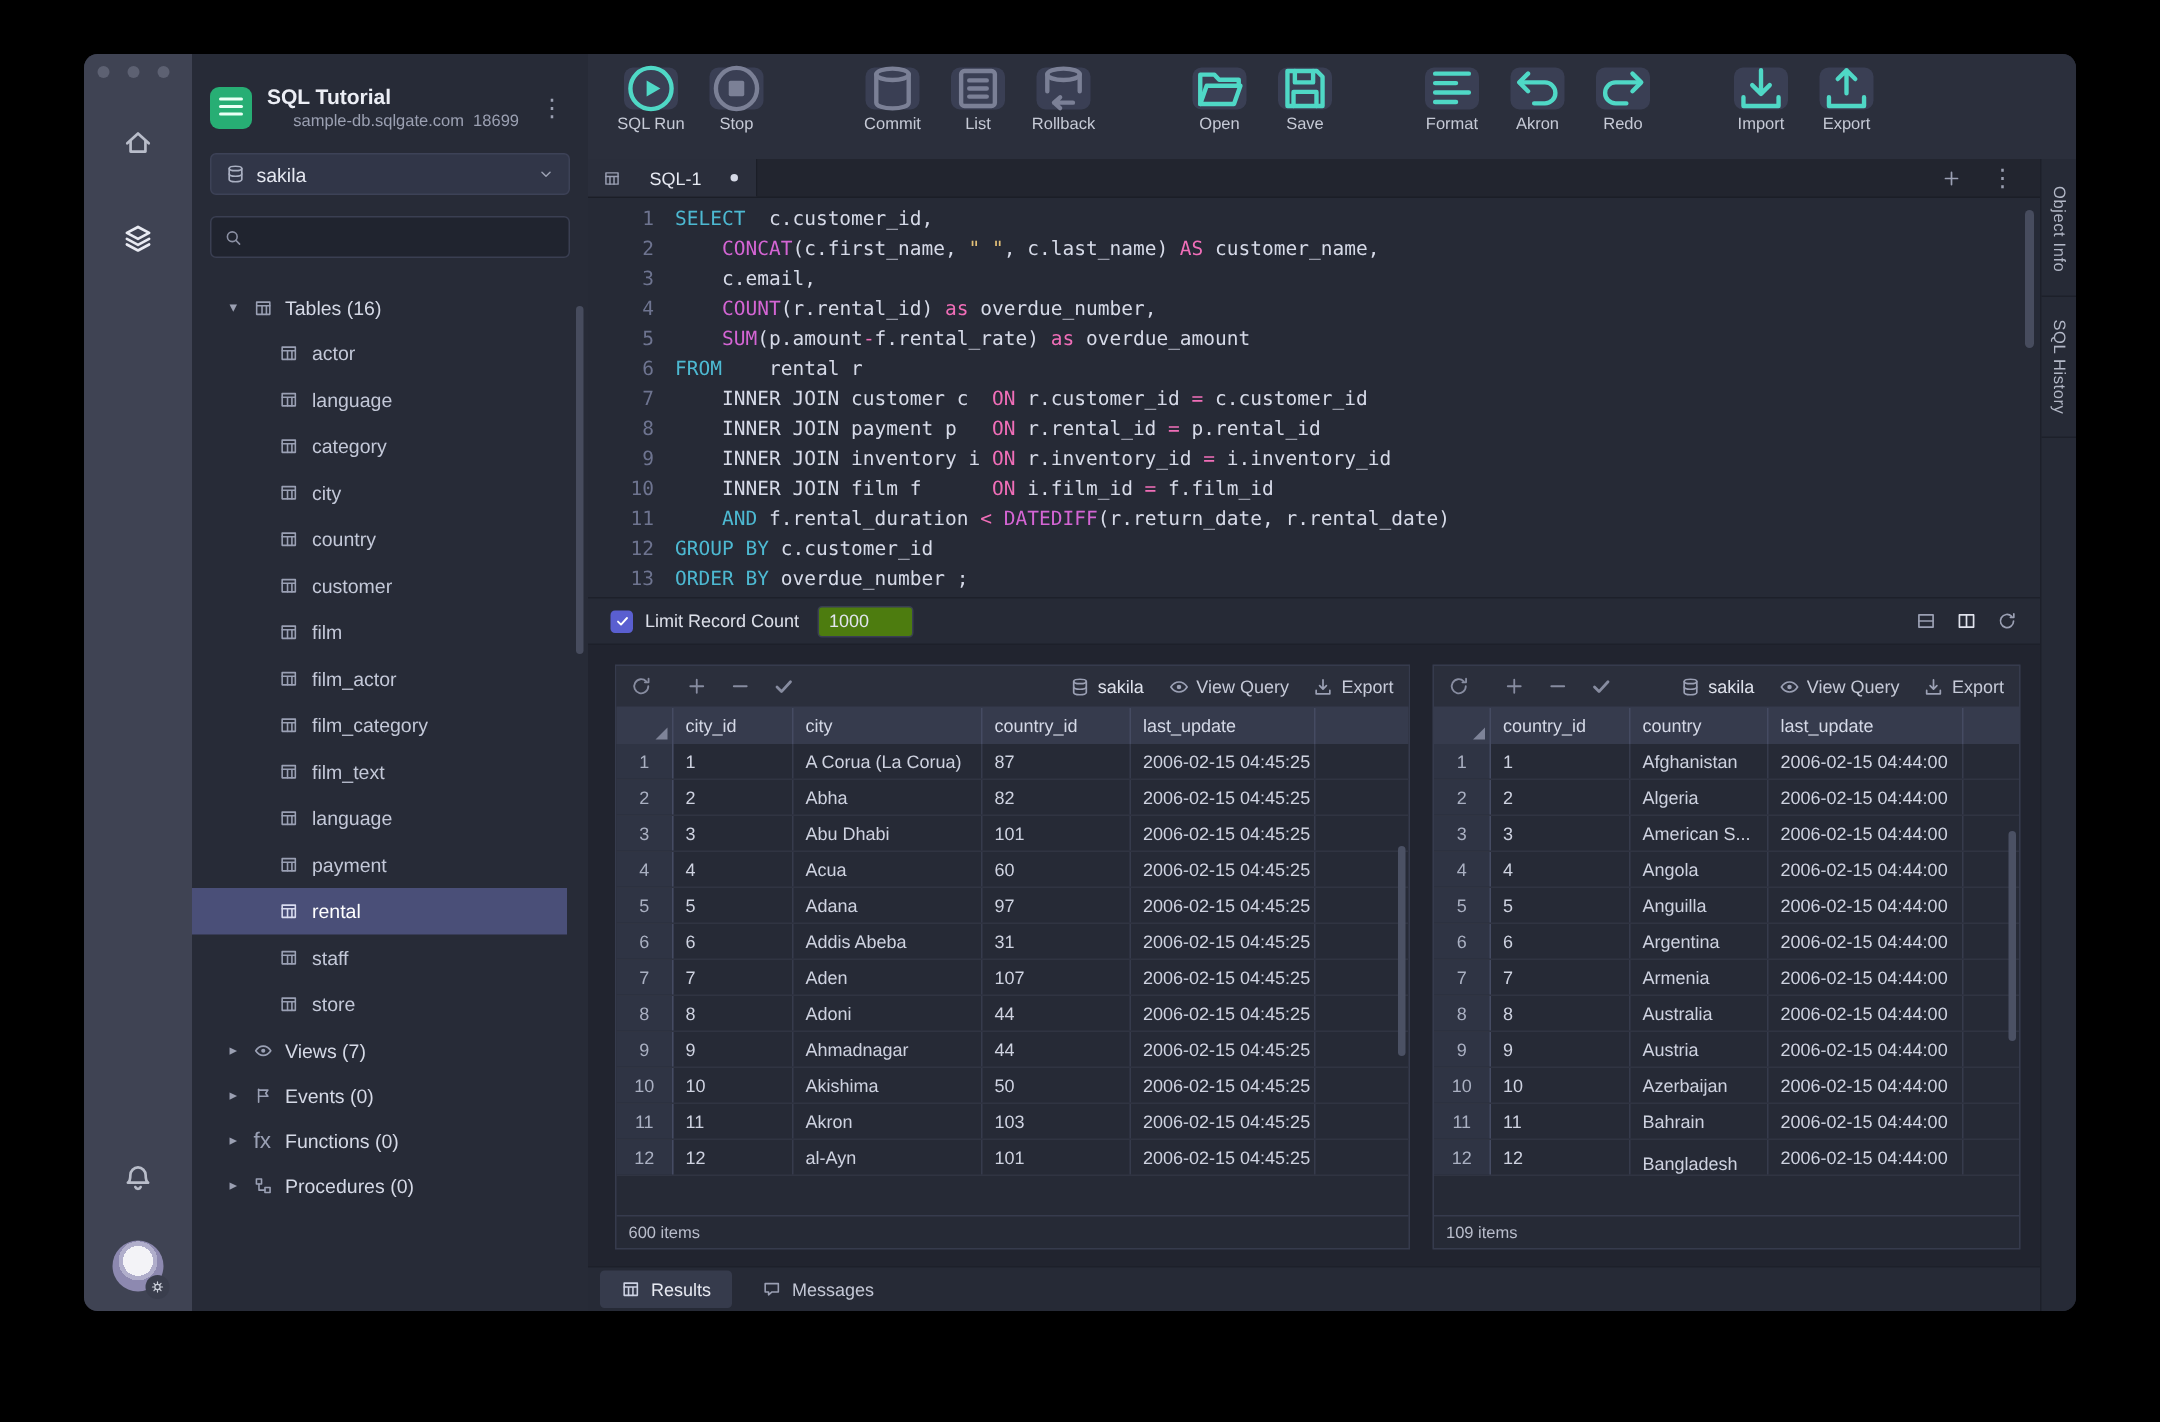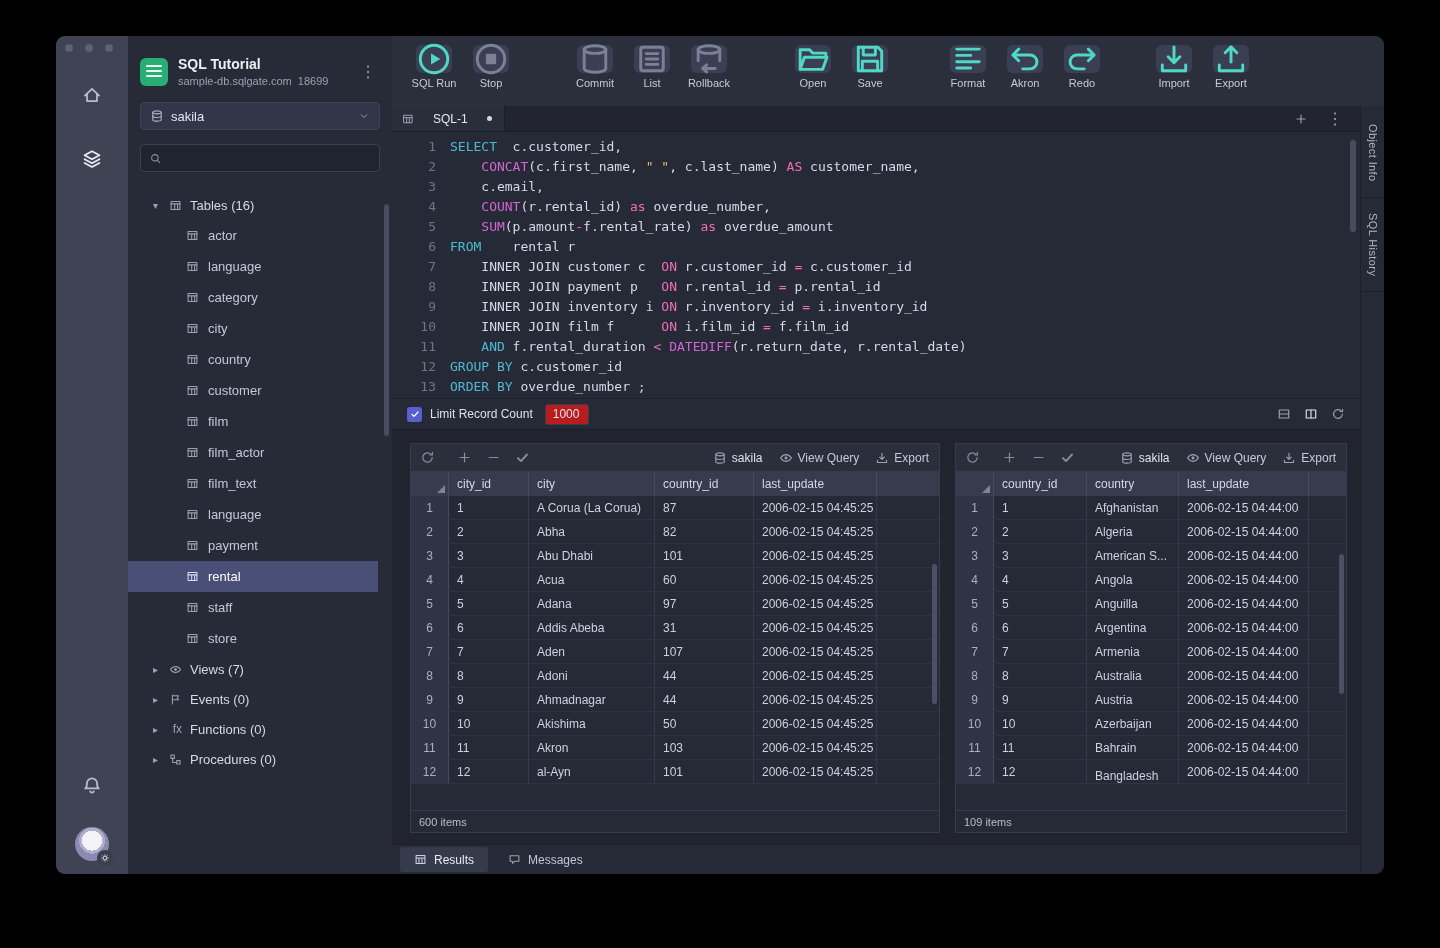--- a/index.html
+++ b/index.html
@@ -31,37 +31,37 @@
 
   
   .sidebar { width:264px; background:#272b37; flex-shrink:0; display:flex; flex-direction:column;
     position:relative; min-height:0; }
   .sb-header { display:flex; align-items:center; gap:10px; padding:20px 12px 15px 12px; }
   .sb-logo { width:28px; height:28px; border-radius:6px; background:#27ae74; position:relative; flex-shrink:0; }
   .sb-logo::before { content:""; position:absolute; left:6px; right:6px; top:7px; height:2.5px;
     background:#eafff4; box-shadow:0 5px 0 #eafff4, 0 10px 0 #eafff4; border-radius:1px; }
   .sb-titles { flex:1; min-width:0; }
   .sb-title { font-size:14px; font-weight:bold; color:#eceef5; }
-  .sb-sub { font-size:11px; color:#9ba0b2; margin-top:3px; white-space:pre; }
+  .sb-sub { font-size:11px; color:#9ba0b2; margin-top:3px; white-space:pre;text-align:right; }
   .kebab { color:#9ba0b2; font-size:16px; padding:0 4px; }
   .db-select { margin:0 12px 14px; height:28px; background:#313648; border:1px solid #3d4257;
     border-radius:4px; display:flex; align-items:center; gap:7px; padding:0 9px;
     color:#e4e7f0; font-size:13px; }
   .db-select .icw { color:#aab0c2; }
   .db-select .chev { margin-left:auto; color:#9ba0b2; }
   .search-box { margin:0 12px 10px; height:28px; background:#20242f; border:1px solid #3a3f52;
     border-radius:4px; display:flex; align-items:center; gap:6px; padding:0 8px; color:#8b90a3; }
   .search-box input { flex:1; background:transparent; border:none; outline:none; color:#d5d9e6;
     font-size:12px; font-family:"Liberation Sans", sans-serif; }
   .tree { flex:1; overflow:hidden; position:relative; padding-top:8px; }
   .tree-section-row { height:30px; display:flex; align-items:center; gap:8px; padding-left:22px;
     color:#d5d9e6; font-size:13px; }
   .arrow { width:11px; color:#9ba0b2; font-size:10px; text-align:center; }
   .tree-ic { color:#9aa0b4; }
-  .fx-ico { font-size:12px; color:#9aa0b4; width:13px; text-align:right; }
+  .fx-ico { font-size:15px; color:#9aa0b4; width:13px; text-align:left; }
   .tree-child { height:31px; display:flex; align-items:center; gap:9px; padding-left:58px;
     color:#c3c8d8; font-size:13px; }
   .tree-child.selected { background:#4a4f78; color:#fff; margin-right:14px; }
   .tree-child.selected .tree-ic { color:#d9dcef; }
   .sb-scroll { position:absolute; right:3px; top:168px; width:5px; height:232px;
     background:#474c5e; border-radius:3px; }
 
   
   .main { flex:1; display:flex; flex-direction:column; min-width:0; }
   .toolbar { height:70px; background:#2b2f3c; display:flex; align-items:flex-start;
@@ -94,21 +94,21 @@
   .k{color:#4db9d2}.f{color:#d465d4}.o{color:#f06eb8}.s{color:#e3c078}.p{color:#d6dae8}
   .ed-scroll { position:absolute; right:4px; top:8px; width:6px; height:92px;
     background:#474c5e; border-radius:3px; }
 
   .limitbar { height:32px; background:#262a36; border-top:1px solid #1d202a;
     border-bottom:1px solid #1d202a; display:flex; align-items:center; gap:8px;
     padding:0 15px; flex-shrink:0; }
   .checkbox { width:15px; height:15px; border-radius:3px; background:#5a5fd0; color:#fff;
     display:flex; align-items:center; justify-content:center; }
   .limit-label { font-size:12px; color:#dde0ea; margin-right:4px; }
-  .limit-input { width:44px; height:21px; background:#b91c1c; border:1px solid #3a3f52;
+  .limit-input { width:64px; height:21px; background:#4d7c0f; border:1px solid #3a3f52;
     border-radius:3px; color:#e2e5ee; font-size:12px; padding:0 7px;
     font-family:"Liberation Sans", sans-serif; }
   .limit-right { margin-left:auto; display:flex; align-items:center; gap:13px; color:#9ba0b4; }
   .limit-right .active-view { color:#dfe2ec; }
 
   .results { flex:1; background:#21242f; padding:13px 13px 11px 18px; display:flex; gap:15px;
     min-height:0; }
   .grid { background:#262a36; border:1px solid #363b4d; display:flex; flex-direction:column;
     position:relative; flex-shrink:0; }
   .grid-1 { width:530px; } .grid-2 { width:392px; }
@@ -317,20 +317,29 @@
               </span>
               <span>film_actor</span>
             </div>
             <div class="tree-child">
               <span class="icw i13 tree-ic">
                 <svg viewBox="0 0 16 16" xmlns="http://www.w3.org/2000/svg">
                   <rect x="2.6" y="3" width="10.8" height="10" stroke="currentColor" fill="none" stroke-width="1.3" stroke-linecap="round" stroke-linejoin="round"></rect>
                   <path stroke="currentColor" fill="none" stroke-width="1.3" stroke-linecap="round" stroke-linejoin="round" d="M2.6 6h10.8M7 6v7M10.6 6v7"></path>
                 </svg>
               </span>
+              <span>film_category</span>
+            </div>
+            <div class="tree-child">
+              <span class="icw i13 tree-ic">
+                <svg viewBox="0 0 16 16" xmlns="http://www.w3.org/2000/svg">
+                  <rect x="2.6" y="3" width="10.8" height="10" stroke="currentColor" fill="none" stroke-width="1.3" stroke-linecap="round" stroke-linejoin="round"></rect>
+                  <path stroke="currentColor" fill="none" stroke-width="1.3" stroke-linecap="round" stroke-linejoin="round" d="M2.6 6h10.8M7 6v7M10.6 6v7"></path>
+                </svg>
+              </span>
               <span>film_text</span>
             </div>
             <div class="tree-child">
               <span class="icw i13 tree-ic">
                 <svg viewBox="0 0 16 16" xmlns="http://www.w3.org/2000/svg">
                   <rect x="2.6" y="3" width="10.8" height="10" stroke="currentColor" fill="none" stroke-width="1.3" stroke-linecap="round" stroke-linejoin="round"></rect>
                   <path stroke="currentColor" fill="none" stroke-width="1.3" stroke-linecap="round" stroke-linejoin="round" d="M2.6 6h10.8M7 6v7M10.6 6v7"></path>
                 </svg>
               </span>
               <span>language</span>

